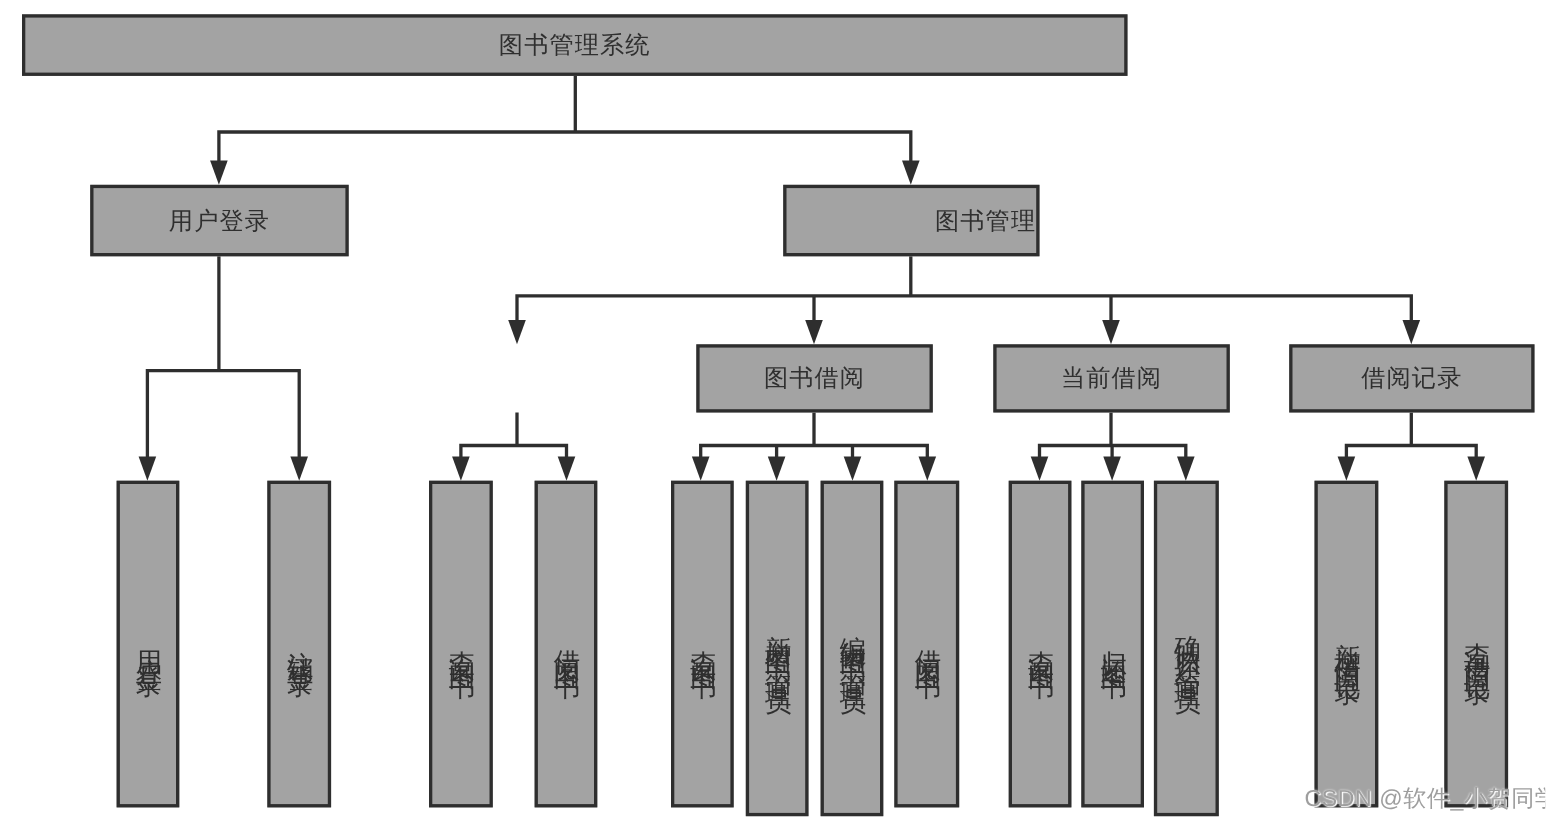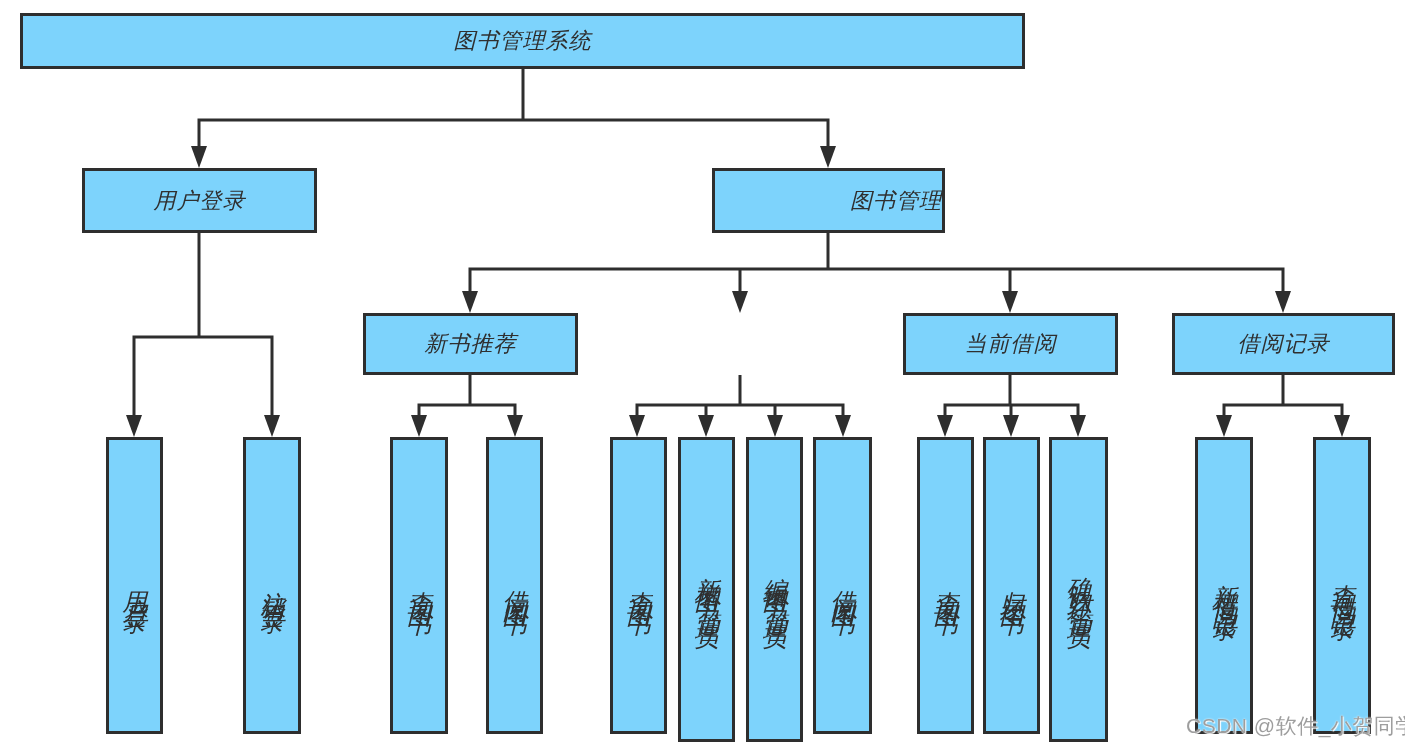--- a/index.html
+++ b/index.html
@@ -18,26 +18,25 @@
   .connectors {
     position: absolute;
     left: 0; top: 0;
     width: 1405px;
     height: 747px;
   }
   .node {
     position: absolute;
     box-sizing: border-box;
     border: 3px solid #2e2e2e;
-    background: #7dd3fc;
+    background: #a3a3a3;
     display: flex;
     align-items: center;
     justify-content: center;
     color: #2f2f2f;
-    font-style: italic;
   }
   .node.h {
     font-size: 22px;
     letter-spacing: 1px;
   }
   .node.leaf {
     font-size: 24px;
   }
   .node.leaf .vtext {
     writing-mode: vertical-lr;
@@ -117,22 +116,22 @@
     <span>图书管理系统</span>
   </div>
 
   <div class="node h" style="left:82px; top:168px; width:235px; height:65px;">
     <span>用户登录</span>
   </div>
   <div class="node h" style="left:712px; top:168px; width:233px; height:65px;justify-content:flex-end;">
     <span>图书管理</span>
   </div>
 
-  <div class="node h" style="left:363px; top:313px; width:215px; height:62px;">
-    <span>新书推荐</span>
+  <div class="node h" style="left:633px; top:313px; width:215px; height:62px;">
+    <span>图书借阅</span>
   </div>
   <div class="node h" style="left:903px; top:313px; width:215px; height:62px;">
     <span>当前借阅</span>
   </div>
   <div class="node h" style="left:1172px; top:313px; width:223px; height:62px;">
     <span>借阅记录</span>
   </div>
 
   <div class="node leaf" style="left:106px; top:437px; width:57px; height:297px;">
     <span class="vtext">用户登录</span>

